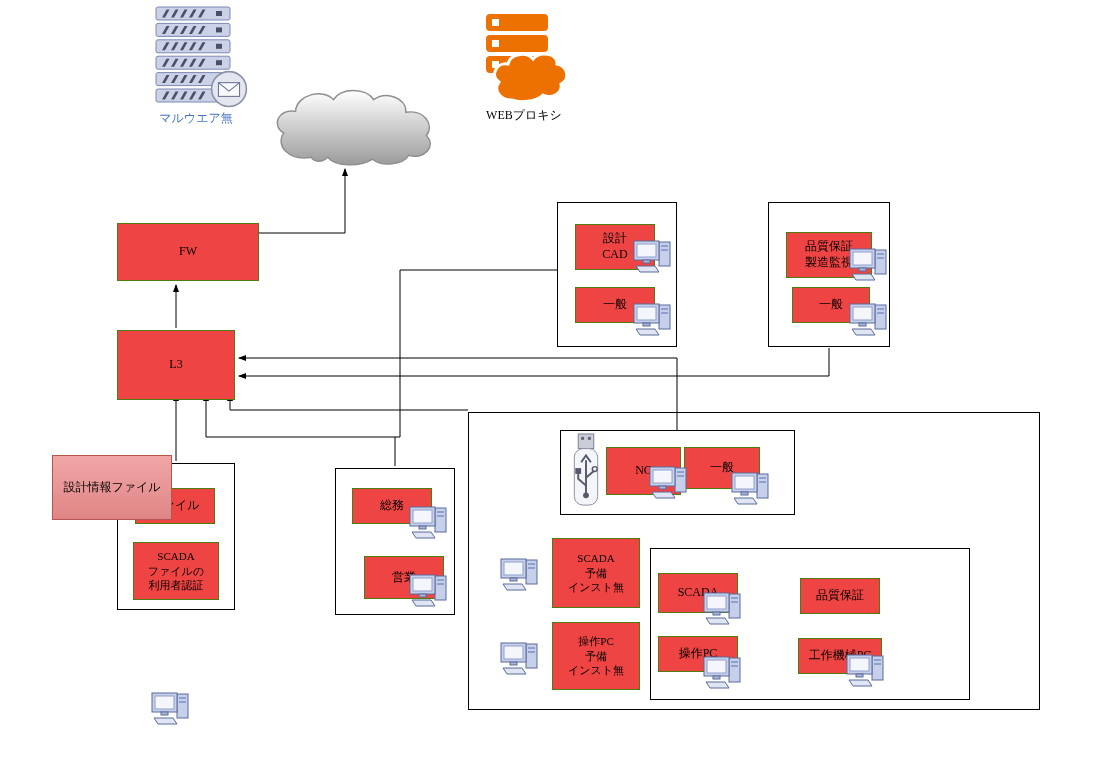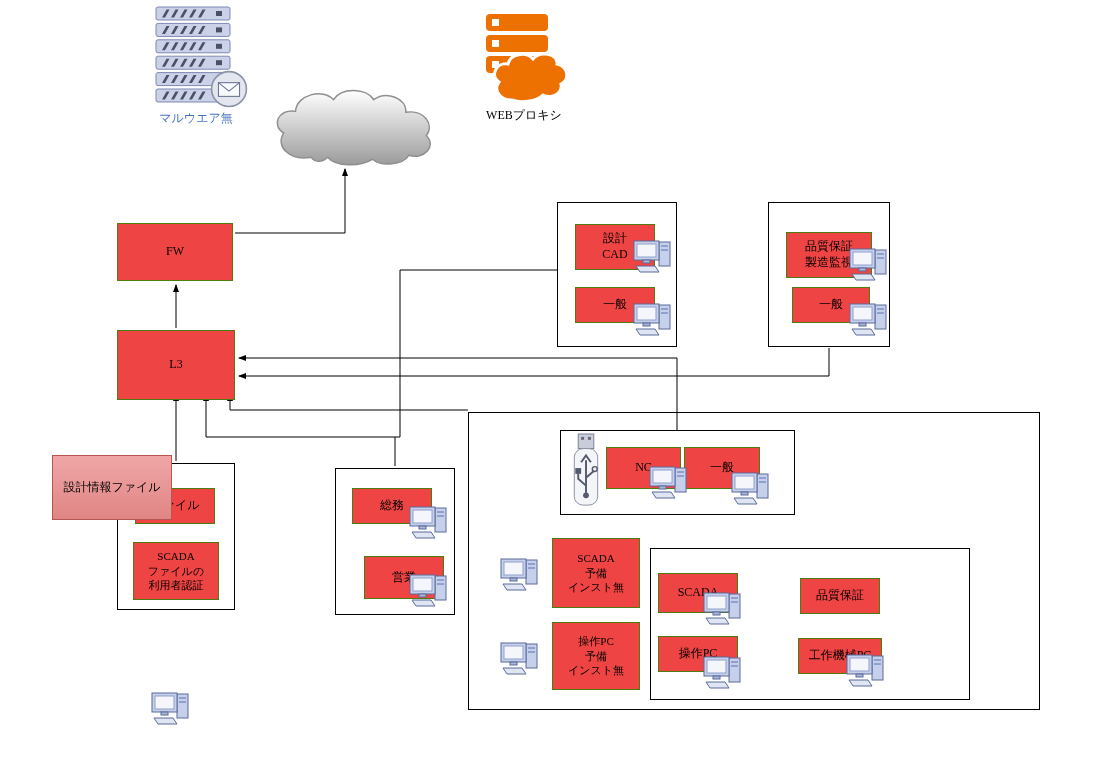--- a/index.html
+++ b/index.html
@@ -123,21 +123,21 @@
 
   <svg class="icon" style="left:268px;top:85px;z-index:1" width="178" height="82" viewBox="0 0 180 84">
     <path d="M 43 74 C 20 78 6 62 15 49 C 2 42 9 24 27 27 C 28 10 55 3 66 15 C 74 2 100 3 107 15 C 120 6 141 13 140 28 C 158 25 170 40 161 52 C 172 62 159 77 143 72 C 137 82 115 84 106 76 C 94 84 68 84 60 74 C 54 80 46 79 43 74 Z" fill="url(#cloudg)" stroke="#8f8f8f" stroke-width="1.5"></path>
   </svg>
 
   <svg class="icon" style="left:478px;top:14px" width="92" height="90">
       <use href="#proxy"></use>
     </svg>
   <div class="lbl" style="left:478px;top:107px;width:92px">WEBプロキシ</div>
 
-  <div class="box" style="left:117px;top:223px;width:116px;height:58px">
+  <div class="box" style="left:117px;top:223px;width:142px;height:58px">
     <span>FW</span>
   </div>
   <div class="box" style="left:117px;top:330px;width:118px;height:70px">
     <span>L3</span>
   </div>
 
   <div class="container" style="left:117px;top:463px;width:118px;height:147px"></div>
   <div class="box" style="left:135px;top:488px;width:80px;height:36px">
     <span>ファイル</span>
   </div>
@@ -193,21 +193,21 @@
   <svg class="icon" style="left:848px;top:303px" width="42" height="34">
       <use href="#pc"></use>
     </svg>
 
   <div class="container" style="left:468px;top:412px;width:572px;height:298px"></div>
 
   <div class="container" style="left:560px;top:430px;width:235px;height:85px"></div>
   <svg class="icon" style="left:568px;top:433px" width="36" height="76">
       <use href="#usb"></use>
     </svg>
-  <div class="box" style="left:606px;top:447px;width:75px;height:42px">
+  <div class="box" style="left:606px;top:447px;width:75px;height:48px">
     <span>NC</span>
   </div>
   <svg class="icon" style="left:648px;top:466px" width="42" height="34">
       <use href="#pc"></use>
     </svg>
   <div class="box" style="left:684px;top:447px;width:76px;height:42px">
     <span>一般</span>
   </div>
   <svg class="icon" style="left:730px;top:472px" width="42" height="34">
       <use href="#pc"></use>

